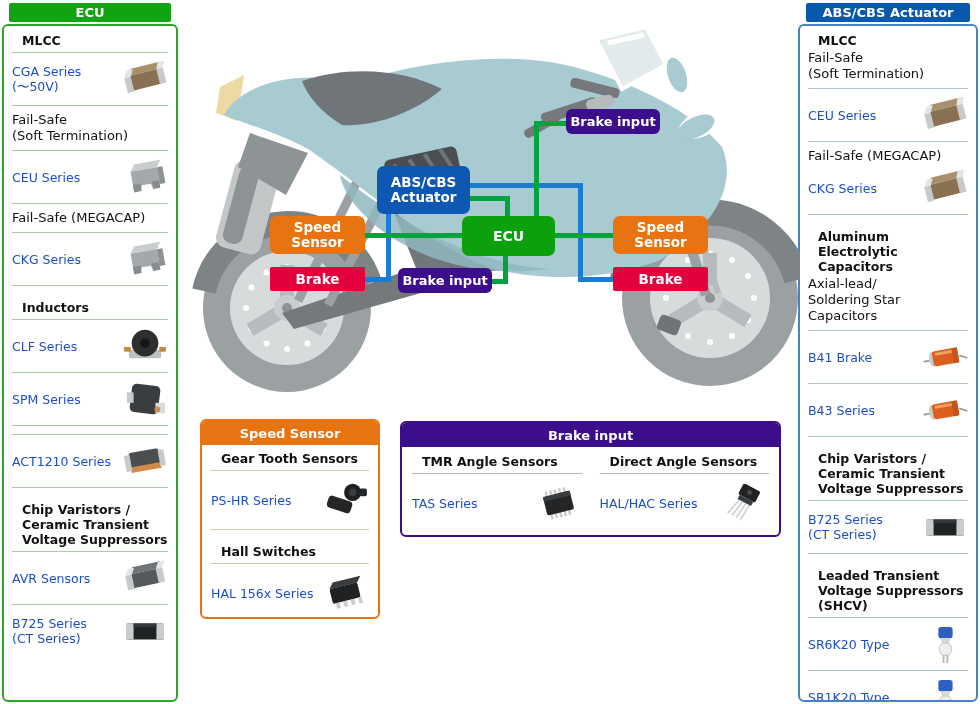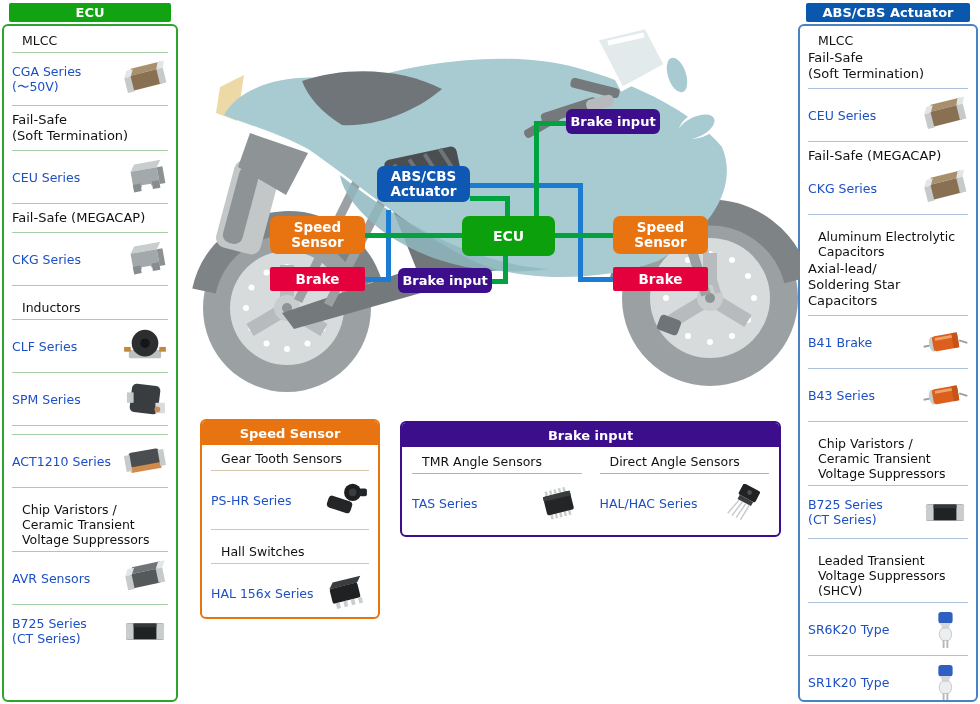--- a/index.html
+++ b/index.html
@@ -10,21 +10,21 @@
          align-items:center;justify-content:center;border-radius:2px;height:19px}
   .ph-green{background:#12A312}
   .ph-blue{background:#0A58AE}
   .panel{position:absolute;background:#fff;border-radius:6px;box-sizing:border-box}
   .p-green{border:2px solid #2EA32E}
   .p-blue{border:2px solid #4B82C3}
   .p-orange{border:2px solid #E87411}
   .p-purple{border:2px solid #3D0E8C}
   .side-body{display:flex;flex-direction:column;padding:5px 8px;overflow:hidden;height:100%;box-sizing:border-box}
   .row{flex:none}
-  .heading{display:flex;align-items:flex-start;font-weight:normal;font-size:12.5px;line-height:15px;color:#111}
+  .heading{display:flex;align-items:flex-start;font-weight:bold;font-size:12.5px;line-height:15px;color:#111}
   .bar{width:4px;margin-right:6px;flex:none}
   .bar.g{background:#12A312}.bar.b{background:#0A58AE}.bar.o{background:#E87411}.bar.p{background:#3D0E8C}
   .series{display:flex;align-items:center;justify-content:space-between;min-height:44px}
   .series.short{min-height:50px}
   .link{font-size:12.5px;line-height:15px;color:#1D4FC4;text-decoration:none;cursor:pointer}
   .plain{font-size:13px;line-height:16px;color:#111;margin:2px 0}
   .pre{white-space:pre-line}
   .sep{height:1px;margin:4px 0;flex:none}
   .sep.g{background:#A7CFA7}.sep.b{background:#AFC2DC}.sep.o{background:#D9C4AC}.sep.p{background:#B3ADCF}
   .mt10{margin-top:10px}.mt2{margin-top:2px}
@@ -299,21 +299,21 @@
   <div class="line lz-green" style="left:470px;top:196px;width:40px;height:5px"></div>
   <div class="line lz-green" style="left:505px;top:196px;width:5px;height:20px"></div>
   <div class="line lz-green" style="left:534px;top:121px;width:5px;height:95px"></div>
   <div class="line lz-green" style="left:534px;top:121px;width:32px;height:5px"></div>
   <div class="line lz-green" style="left:503px;top:256px;width:5px;height:28px"></div>
   <div class="line lz-green" style="left:488px;top:279px;width:20px;height:5px"></div>
 
   <div class="dbox bx-purple" style="left:566px;top:109px;width:94px;height:25px;font-size:13px">
       <span class="pre">Brake input</span>
     </div>
-  <div class="dbox bx-blue" style="left:377px;top:166px;width:93px;height:36px">
+  <div class="dbox bx-blue" style="left:377px;top:166px;width:93px;height:48px">
       <span class="pre">ABS/CBS
 Actuator</span>
     </div>
   <div class="dbox bx-green" style="left:462px;top:216px;width:93px;height:40px;font-size:14px">
       <span>ECU</span>
     </div>
   <div class="dbox bx-orange" style="left:270px;top:216px;width:95px;height:38px">
       <span>Speed Sensor</span>
     </div>
   <div class="dbox bx-red" style="left:270px;top:267px;width:95px;height:24px">

